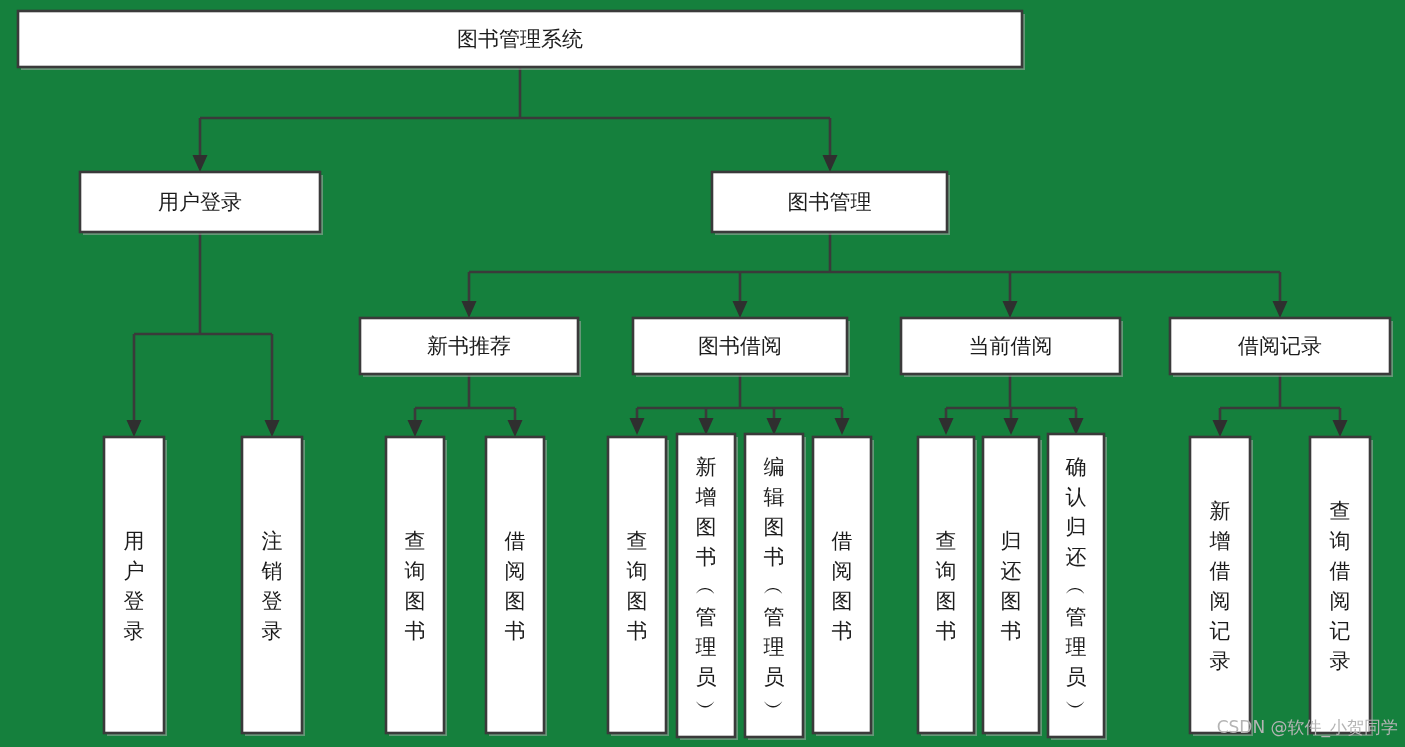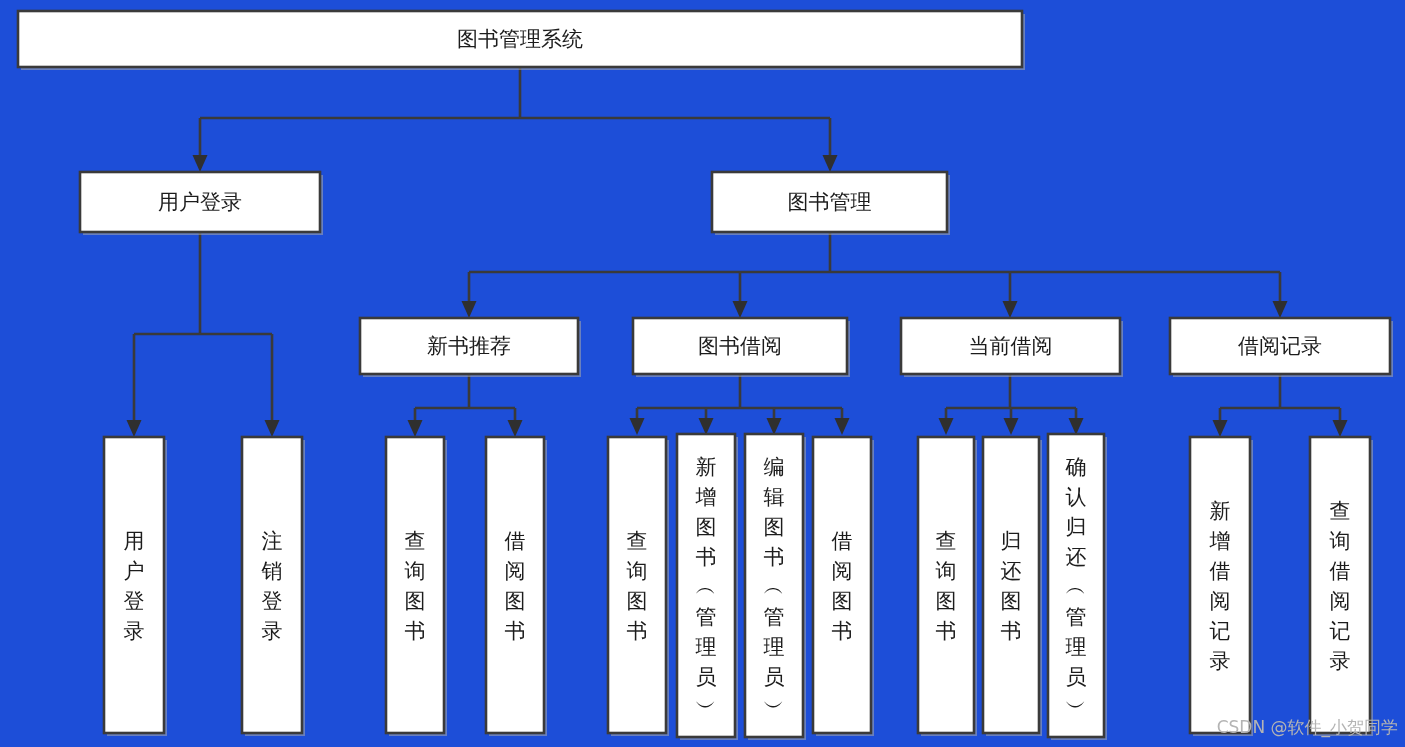--- a/index.html
+++ b/index.html
@@ -10,21 +10,21 @@
   body {
     width: 1405px;
     height: 747px;
     overflow: hidden;
     font-family: "DejaVu Sans", "Liberation Sans", sans-serif;
   }
   #diagram-root {
     position: relative;
     width: 1405px;
     height: 747px;
-    background: #1d4ed8;
+    background: #15803d;
     text-align: center;
   }
   svg#diagram-svg {
     position: absolute;
     top: 0;
     left: 0;
     width: 1405px;
     height: 747px;
   }
   .node-rect {

